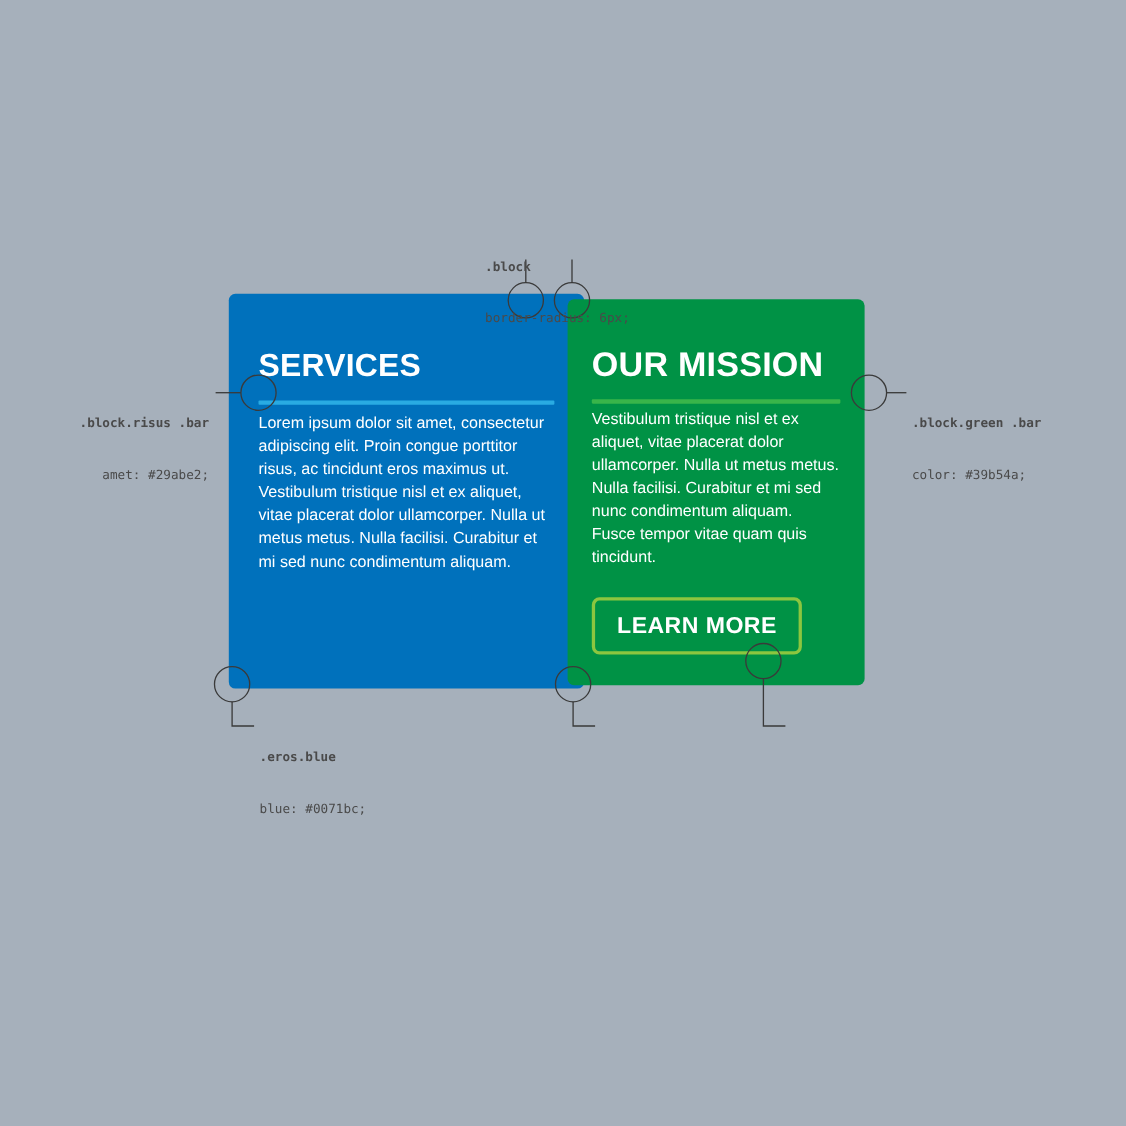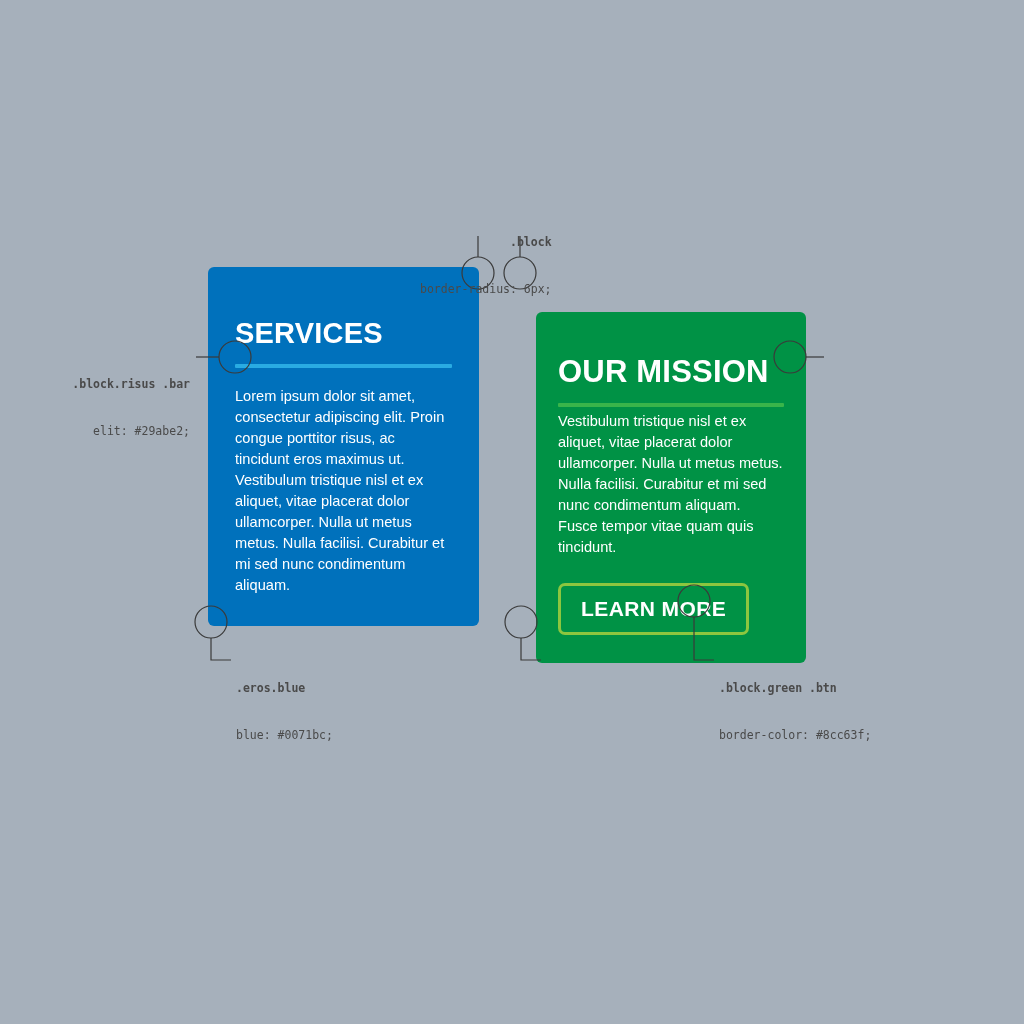--- a/index.html
+++ b/index.html
@@ -35,33 +35,32 @@
   
   .block {
     position: absolute;
     border-radius: 6px;
     box-sizing: border-box;
     z-index: 2;
   }
   .block.blue {
     left: 208px;
     top: 267px;
-    width: 271px;
+    width: 323px;
     height: 359px;
     background: #0071bc;
     padding: 0 27px;
   }
   .block.green {
-    left: 536px;
+    left: 516px;
     top: 272px;
     width: 270px;
     height: 351px;
     background: #009245;
     padding: 0 22px;
-    margin-top: 40px;
   }
 
   .block .title {
     color: #ffffff;
     font-weight: bold;
     letter-spacing: 0.2px;
     margin: 0;
     line-height: 1;
     white-space: nowrap;
   }
@@ -86,21 +85,21 @@
   .block.green .bar {
     background: #39b54a;
     width: 100%;
   }
 
   .block .body {
     color: #ffffff;
     font-size: 14.6px;
     line-height: 21px;
     margin: 0;
-    padding-top: 18px;
+    padding-top: 7px;
   }
   .block.green .body {
     padding-top: 4px;
   }
 
   .block .btn {
     display: inline-block;
     margin-top: 25px;
     padding: 12px 20px 13px 20px;
     border: 3px solid #8cc63f;
@@ -125,21 +124,21 @@
     z-index: 6;
   }
   .callout .sel {
     font-weight: bold;
     display: block;
   }
   .callout .dec {
     display: block;
   }
 
-  .c-radius   { left: 420px; top: 204px; text-align: right; }
+  .c-radius   { left: 441px; top: 204px; }
   .c-blue-bar { left: 0px;   top: 346px; width: 190px; text-align: right; }
   .c-green-bar{ left: 829px; top: 346px; }
   .c-blue     { left: 236px; top: 650px; }
   .c-green    { left: 546px; top: 650px; }
   .c-green-btn{ left: 719px; top: 650px; }
 </style>
 </head>
 <body style="background: rgb(166, 176, 187);">
 
 <div id="stage">
@@ -183,28 +182,28 @@
     </g>
   </svg>
 
   <div class="callout c-radius">
     <span class="sel">.block</span>
     <span class="dec">border-radius: 6px;</span>
   </div>
 
   <div class="callout c-blue-bar">
     <span class="sel">.block.risus .bar</span>
-    <span class="dec">elit: #29abe2;</span>
-  </div>
-
+    <span class="dec">amet: #29abe2;</span>
+  </div>
+
+  <div class="callout c-green-bar">
+    <span class="sel">.block.green .bar</span>
+    <span class="dec">color: #39b54a;</span>
+  </div>
 
   <div class="callout c-blue">
     <span class="sel">.eros.blue</span>
     <span class="dec">blue: #0071bc;</span>
   </div>
 
 
-  <div class="callout c-green-btn">
-    <span class="sel">.block.green .btn</span>
-    <span class="dec">border-color: #8cc63f;</span>
-  </div>
 
 </div>
 
 </body></html>

